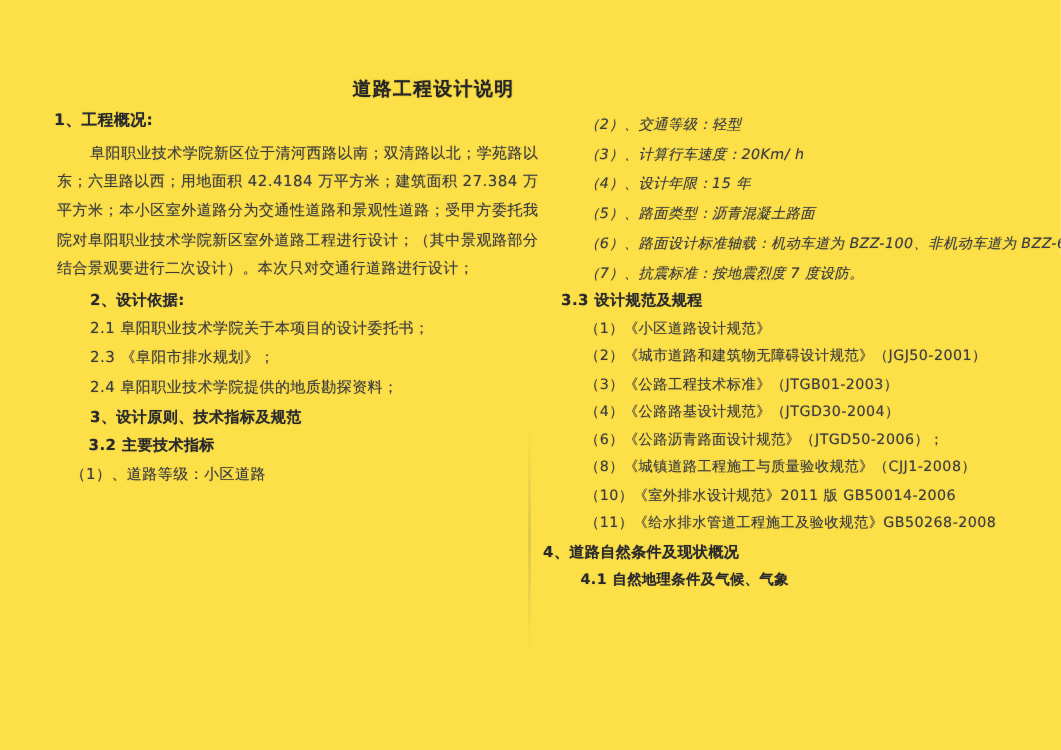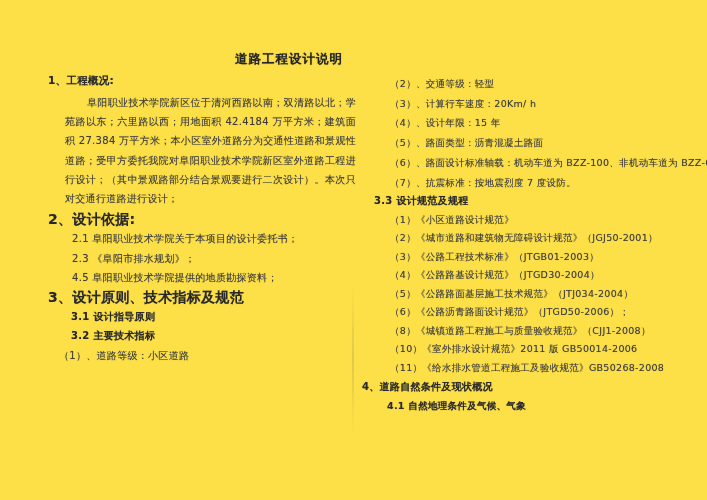--- a/index.html
+++ b/index.html
@@ -17,37 +17,37 @@
     position:absolute;top:51px;left:235px;
     font-size:12.5px;font-weight:bold;color:#252525;
     letter-spacing:1px;
     text-shadow:0 0 1px rgba(35,35,35,.5);
   }
   .col{
     position:absolute;top:71px;
     font-size:10px;letter-spacing:.3px;
     text-shadow:0 0 .8px rgba(80,80,80,.55);
   }
-  .col-left{left:48px;width:325px;}
+  .col-left{left:36px;width:325px;}
   .col-right{left:362px;width:340px;font-size:9.5px;padding-top:3px;}
   .h{font-weight:bold;color:#292929;}
   
   .col-left > *{margin:0;}
   .col-left .h-top{line-height:15px;padding-top:2px;font-size:10.5px;}
   .para{
     line-height:19.2px;text-align:justify;
-    text-indent:2.2em;margin:17px;
+    text-indent:2.2em;margin:2px;
   }
   .p-first{margin-top:5px;margin-bottom:2px;}
   .sub-item{line-height:19.2px;padding-left:24px;white-space:nowrap;}
-  .h-sec{line-height:19.2px;font-size:14px;margin-top:1px;}
+  .h-sec{line-height:19.2px;font-size:10px;margin-top:1px;margin-left:24px;}
   .h-sub{line-height:19.2px;padding-left:23px;}
   .num-item{line-height:19.2px;padding-left:11px;white-space:nowrap;}
   
-  .r-item{line-height:19.7px;padding-left:28px;white-space:nowrap;}
+  .r-item{line-height:19.7px;padding-left:28px;white-space:nowrap;font-style:italic;}
   .r-h33{line-height:18.5px;padding-left:12px;font-size:10px;}
   .r-reg{line-height:18.5px;padding-left:28px;white-space:nowrap;}
   .r-h4{line-height:18.7px;font-size:10px;margin-top:1px;}
   .r-h41{line-height:18.7px;padding-left:25px;}
   .fold-line{
     position:absolute;left:352px;top:285px;width:2px;height:150px;
     background:linear-gradient(to bottom,rgba(0,0,0,0),rgba(90,90,90,.18),rgba(0,0,0,0));
   }
 </style>
 </head>
@@ -56,40 +56,38 @@
 <div class="page">
 
   <div class="doc-title">道路工程设计说明</div>
 
   <div class="col col-left">
     <div class="h h-top">1、工程概况:</div>
     <p class="para p-first">阜阳职业技术学院新区位于清河西路以南；双清路以北；学苑路以东；六里路以西；用地面积 42.4184 万平方米；建筑面积 27.384 万平方米；本小区室外道路分为交通性道路和景观性道路；受甲方委托我院对阜阳职业技术学院新区室外道路工程进行设计；（其中景观路部分结合景观要进行二次设计）。本次只对交通行道路进行设计；</p>
     <div class="h h-sec">2、设计依据:</div>
     <div class="sub-item">2.1 阜阳职业技术学院关于本项目的设计委托书；</div>
     <div class="sub-item">2.3 《阜阳市排水规划》；</div>
-    <div class="sub-item">4.5 阜阳职业技术学院提供的地质勘探资料；</div>
+    <div class="sub-item">2.4 阜阳职业技术学院提供的地质勘探资料；</div>
     <div class="h h-sec">3、设计原则、技术指标及规范</div>
-    <div class="h h-sub">3.1 设计指导原则</div>
     <div class="h h-sub">3.2 主要技术指标</div>
     <div class="num-item">（1）、道路等级：小区道路</div>
   </div>
 
   <div class="col col-right">
     <div class="r-item">（2）、交通等级：轻型</div>
     <div class="r-item">（3）、计算行车速度：20Km/ h</div>
     <div class="r-item">（4）、设计年限：15 年</div>
     <div class="r-item">（5）、路面类型：沥青混凝土路面</div>
     <div class="r-item">（6）、路面设计标准轴载：机动车道为 BZZ-100、非机动车道为 BZZ-60</div>
     <div class="r-item">（7）、抗震标准：按地震烈度 7 度设防。</div>
     <div class="h r-h33">3.3 设计规范及规程</div>
     <div class="r-reg">（1）《小区道路设计规范》</div>
     <div class="r-reg">（2）《城市道路和建筑物无障碍设计规范》（JGJ50-2001）</div>
     <div class="r-reg">（3）《公路工程技术标准》（JTGB01-2003）</div>
     <div class="r-reg">（4）《公路路基设计规范》（JTGD30-2004）</div>
-    <div class="r-reg">（5）《公路路面基层施工技术规范》（JTJ034-2004）</div>
     <div class="r-reg">（6）《公路沥青路面设计规范》（JTGD50-2006）；</div>
     <div class="r-reg">（8）《城镇道路工程施工与质量验收规范》（CJJ1-2008）</div>
     <div class="r-reg">（10）《室外排水设计规范》2011 版 GB50014-2006</div>
     <div class="r-reg">（11）《给水排水管道工程施工及验收规范》GB50268-2008</div>
     <div class="h r-h4">4、道路自然条件及现状概况</div>
     <div class="h r-h41">4.1 自然地理条件及气候、气象</div>
   </div>
 
   <div class="fold-line"></div>
 

